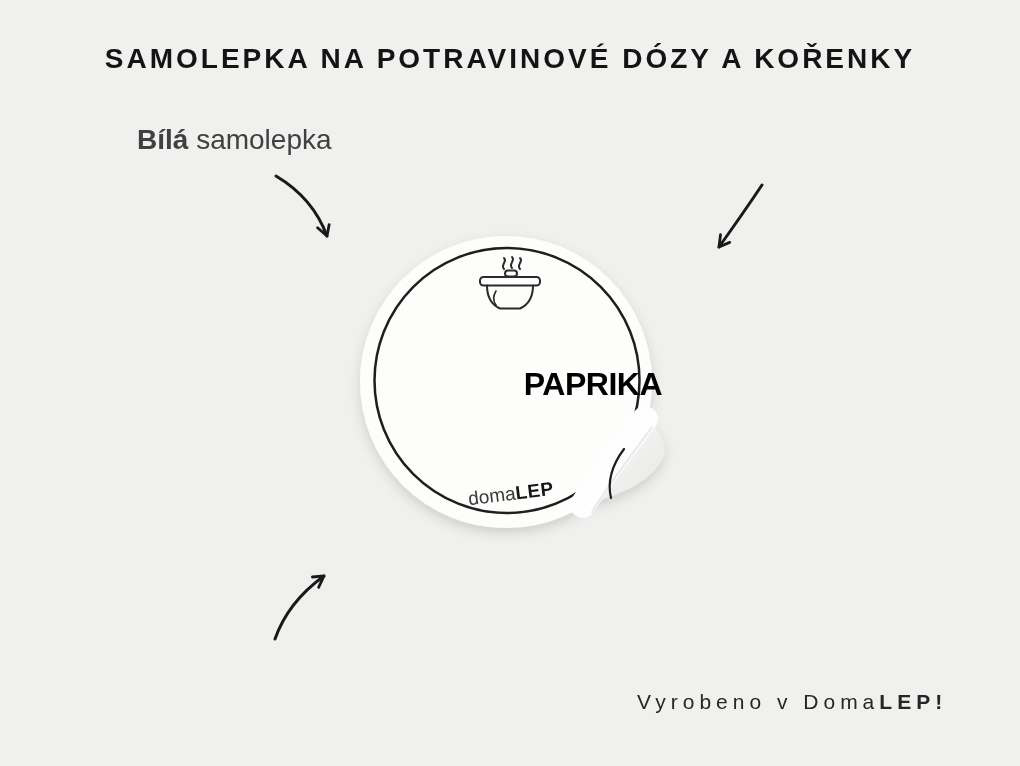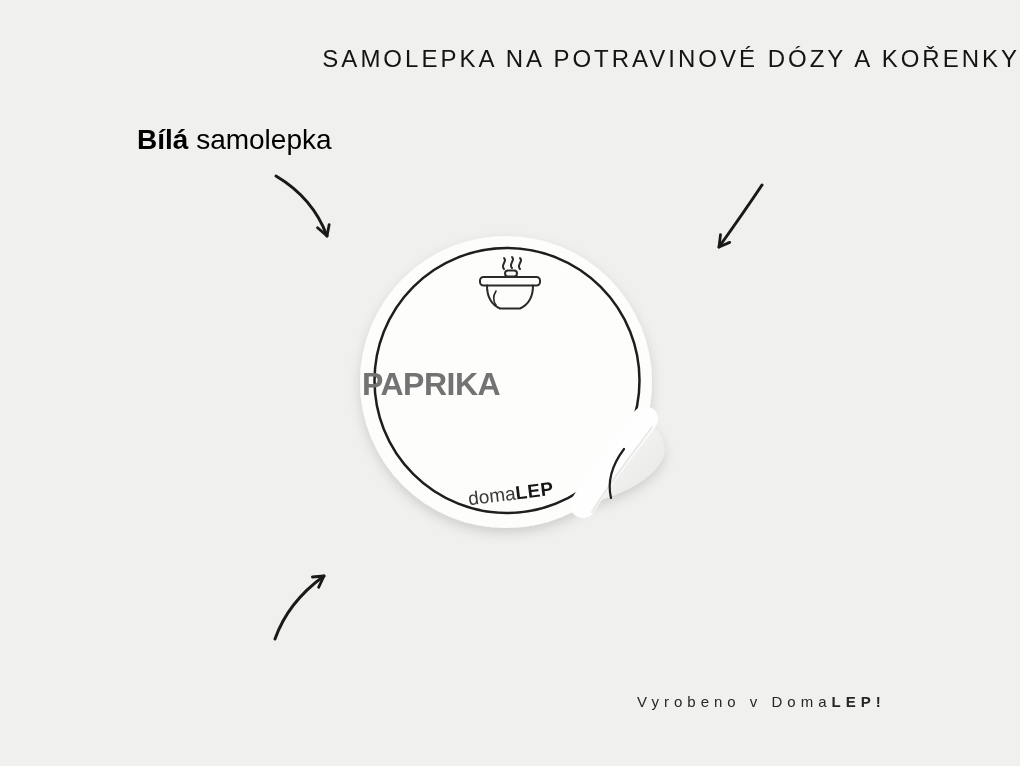--- a/index.html
+++ b/index.html
@@ -4,36 +4,36 @@
 <style>
   html,body{margin:0;padding:0;background:#d8d8d8;}
   .canvas{
     position:relative;width:1020px;height:766px;overflow:hidden;
     background:#f0f0ee;color:#1b1b1b;
     font-family:"Liberation Sans",sans-serif;
   }
   .scene{position:absolute;left:0;top:0;}
   .title{
     position:absolute;top:42px;left:0;width:100%;margin:0;
-    text-align:right;font-size:24px;font-weight:400;letter-spacing:3px;
+    text-align:center;font-size:28px;font-weight:700;letter-spacing:3px;
     line-height:34px;color:#141414;
   }
-  .callout{position:absolute;font-size:28px;line-height:34px;color:#000000;font-weight:400;}
+  .callout{position:absolute;font-size:28px;line-height:34px;color:#404040;font-weight:400;}
   .callout b{font-weight:700;}
   .callout-left{top:123px;left:137px;}
   .callout-right{top:123px;left:641px;}
   .callout-format{top:648px;left:133px;}
   .footer{
-    position:absolute;top:689px;left:637px;font-size:15px;line-height:26px;
+    position:absolute;top:689px;left:637px;font-size:21px;line-height:26px;
     letter-spacing:5px;color:#262626;font-weight:400;
   }
   .footer b{font-weight:700;}
   .paprika{
-    position:absolute;top:366px;left:362px;width:300px;text-align:left;
-    font-size:32px;line-height:36px;font-weight:700;letter-spacing:-0.5px;color:#737373;
+    position:absolute;top:366px;left:362px;width:300px;text-align:right;
+    font-size:32px;line-height:36px;font-weight:700;letter-spacing:-0.5px;color:#000000;
   }
   .brand{
     position:absolute;top:483px;left:431px;width:160px;text-align:center;
     font-size:19px;line-height:22px;transform:rotate(-7deg);color:#3a3a3a;
   }
   .brand .brand-bold{font-weight:700;color:#161616;letter-spacing:0.5px;}
 </style>
 </head>
 <body>
 

